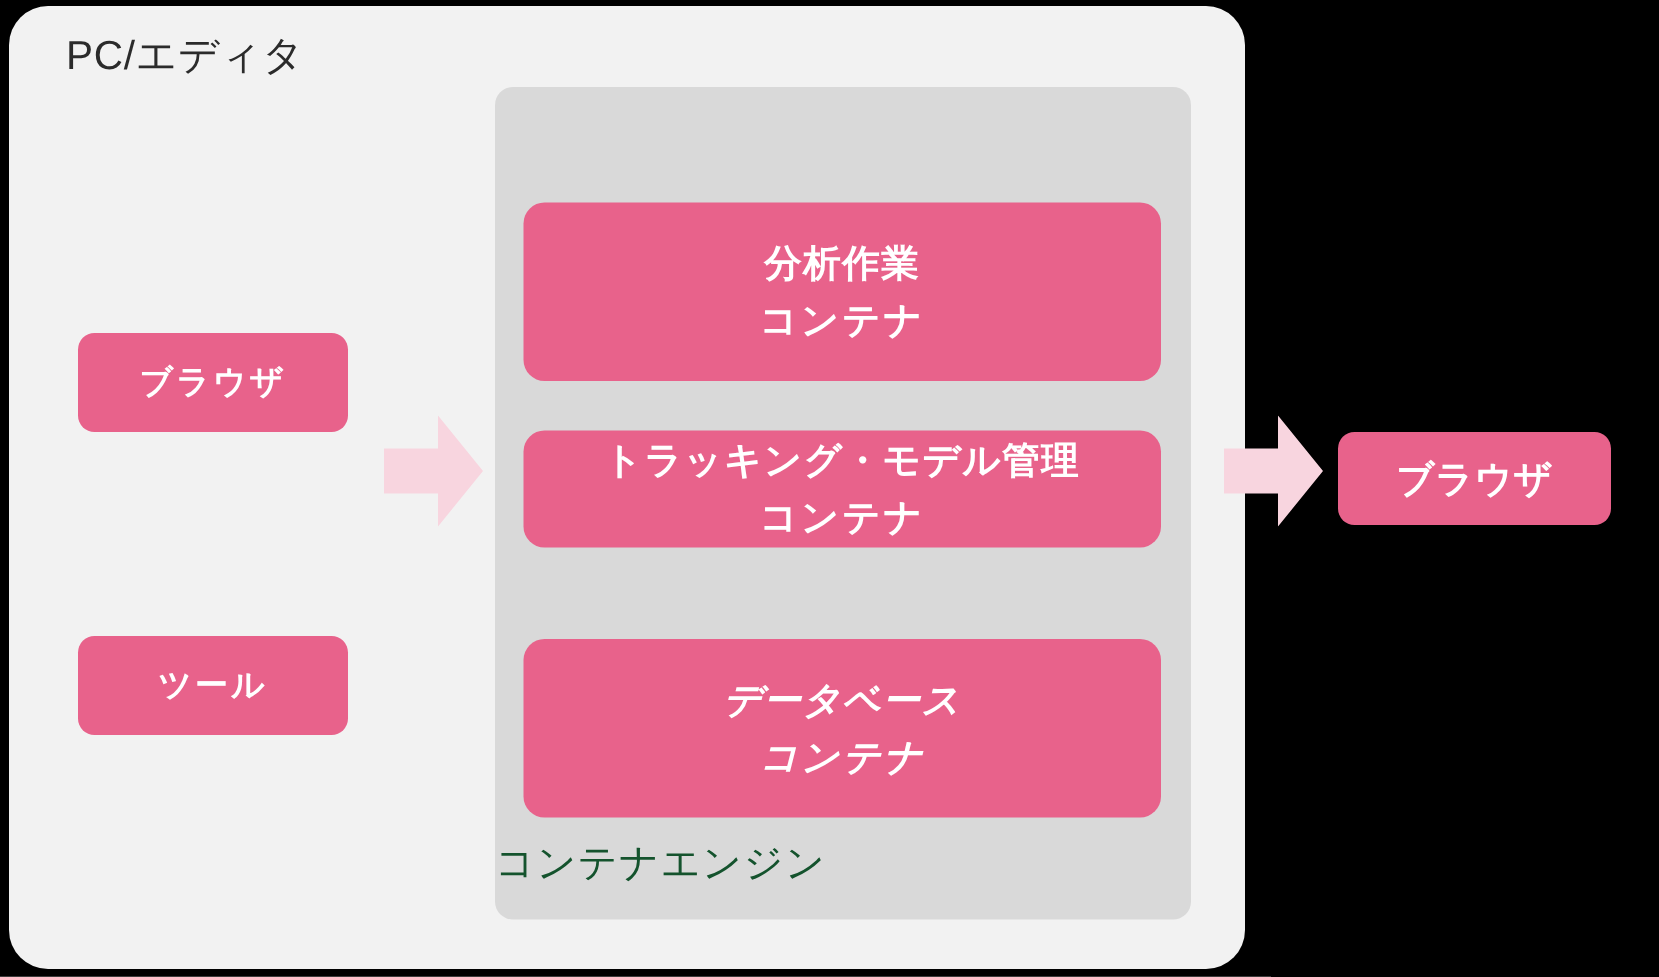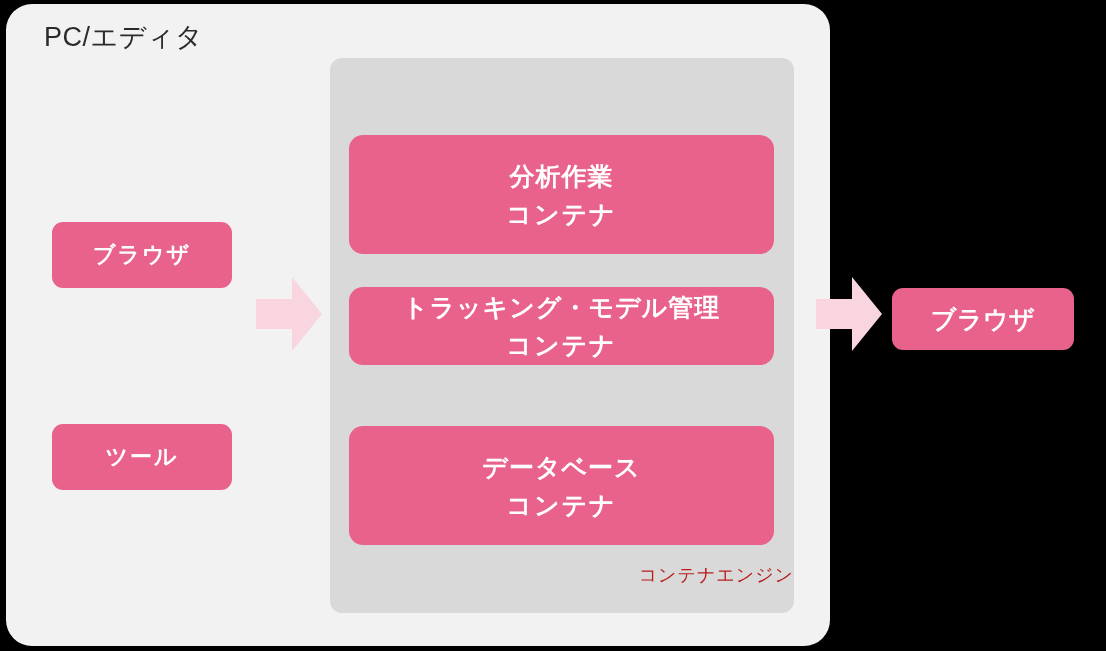--- a/index.html
+++ b/index.html
@@ -94,40 +94,40 @@
     background: #D9D9D9;
     border-radius: 12px;
     box-sizing: border-box;
   }
 
   .engine-label {
     position: absolute;
     left: 0;
     right: 0;
     bottom: 22px;
-    text-align: right;
-    font-size: 18px;
+    text-align: left;
+    font-size: 26px;
     line-height: 32px;
-    color: #b91c1c;
+    color: #14532d;
     letter-spacing: 1px;
   }
 
   
   .container-box {
     left: 349px;
     width: 425px;
     font-size: 25px;
     line-height: 38px;
     flex-direction: column;
     border-radius: 14px;
     letter-spacing: 1px;
   }
   #container-analysis { top: 103px; height: 119px; }
   #container-tracking { top: 255px; height: 78px; }
-  #container-database { top: 394px; height: 119px; }
+  #container-database { top: 394px; height: 119px; font-style: italic; }
 
   .container-box .line2 { letter-spacing: 2px; }
 
   
   .service-box {
     left: 892px;
     width: 182px;
     height: 62px;
     font-size: 25px;
     border-radius: 11px;

